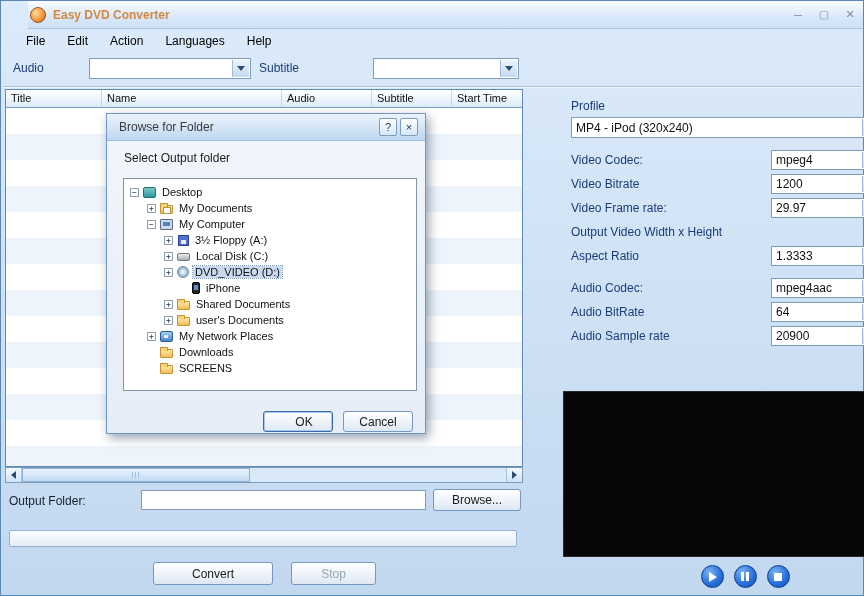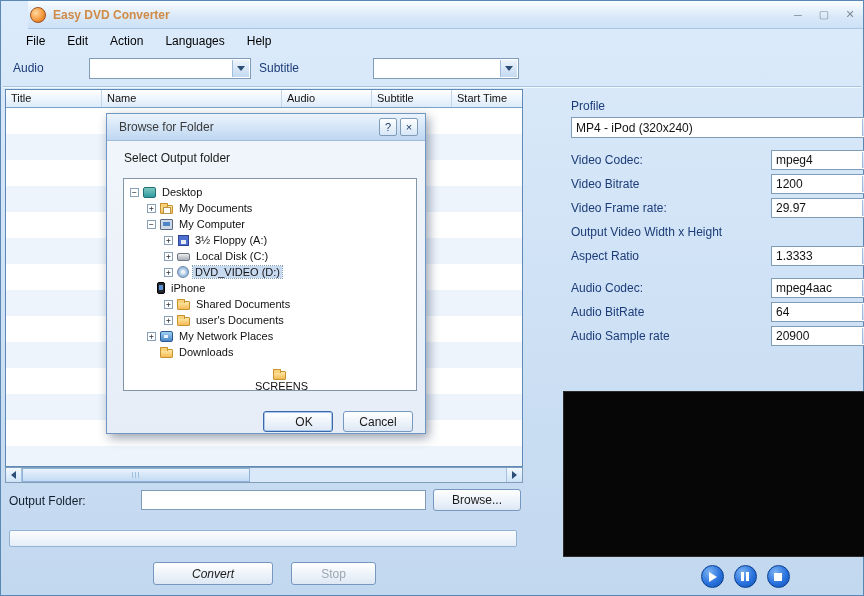--- a/index.html
+++ b/index.html
@@ -79,21 +79,21 @@
 
   
   .output-label { position:absolute; left:8px; top:493px; color:#10202f; }
   .output-input { position:absolute; left:140px; top:489px; width:285px; height:20px; border:1px solid #7f9db9; background:#fff;
     font:12px "Liberation Sans", sans-serif; padding:0 4px; }
   .btn { background:linear-gradient(#ffffff,#f0f5fb 45%,#dde8f4); border:1px solid #7597c0; border-radius:3px;
     font-size:12px; color:#1a1a1a; display:flex; align-items:center; justify-content:center; }
   .browse-btn { position:absolute; left:432px; top:488px; width:88px; height:22px; }
   .progress { position:absolute; left:8px; top:529px; width:508px; height:17px; border:1px solid #93b2d4; border-radius:2px;
     background:linear-gradient(#fbfdff,#e4edf7); }
-  .convert-btn { position:absolute; left:152px; top:561px; width:120px; height:23px;font-style:italic; }
+  .convert-btn { position:absolute; left:152px; top:561px; width:120px; height:23px; }
   .stop-btn { position:absolute; left:290px; top:561px; width:85px; height:23px; color:#9aa6b2; }
 
   
   .dialog { position:absolute; left:105px; top:112px; width:320px; height:321px; z-index:10;
     background:linear-gradient(#f2f6fc,#e6edf7); border:1px solid #7096c2; box-shadow:3px 4px 10px rgba(30,50,80,.45); }
   .dlg-titlebar { position:absolute; left:0; top:0; right:0; height:27px;
     background:linear-gradient(#ecf4fd,#bed7f1); border-bottom:1px solid #9fbcdc;
     display:flex; align-items:center; padding:0 7px; }
   .dlg-title { margin-left:5px; color:#3a3a3a; }
   .dlg-btns { margin-left:auto; display:flex; gap:3px; }
@@ -343,21 +343,21 @@
         <div class="tree-row" style="padding-left: 40px;">
           <span class="expand">+</span>
           <span class="ticon icon-disk"></span>
           <span class="tlabel">Local Disk (C:)</span>
         </div>
         <div class="tree-row selected" style="padding-left: 40px;">
           <span class="expand">+</span>
           <span class="ticon icon-cd"></span>
           <span class="tlabel">DVD_VIDEO (D:)</span>
         </div>
-        <div class="tree-row" style="padding-left: 17px; text-align: center;">
+        <div class="tree-row" style="padding-left: 52px; text-align: center;">
           <span class="expand none"></span>
           <span class="ticon icon-phone"></span>
           <span class="tlabel">iPhone</span>
         </div>
         <div class="tree-row" style="padding-left: 40px;">
           <span class="expand">+</span>
           <span class="ticon icon-folder"></span>
           <span class="tlabel">Shared Documents</span>
         </div>
         <div class="tree-row" style="padding-left: 40px;">
@@ -368,21 +368,21 @@
         <div class="tree-row" style="padding-left: 23px;">
           <span class="expand">+</span>
           <span class="ticon icon-network"></span>
           <span class="tlabel">My Network Places</span>
         </div>
         <div class="tree-row" style="padding-left: 23px;">
           <span class="expand none"></span>
           <span class="ticon icon-folder"></span>
           <span class="tlabel">Downloads</span>
         </div>
-        <div class="tree-row" style="padding-left: 23px; flex-direction: column;">
+        <div class="tree-row" style="padding-left: 23px;">
           <span class="expand none"></span>
           <span class="ticon icon-folder"></span>
           <span class="tlabel">SCREENS</span>
         </div>
       </div>
     <div class="btn ok-btn">OK</div>
     <div class="btn cancel-btn">Cancel</div>
   </div>
 
 </div>

